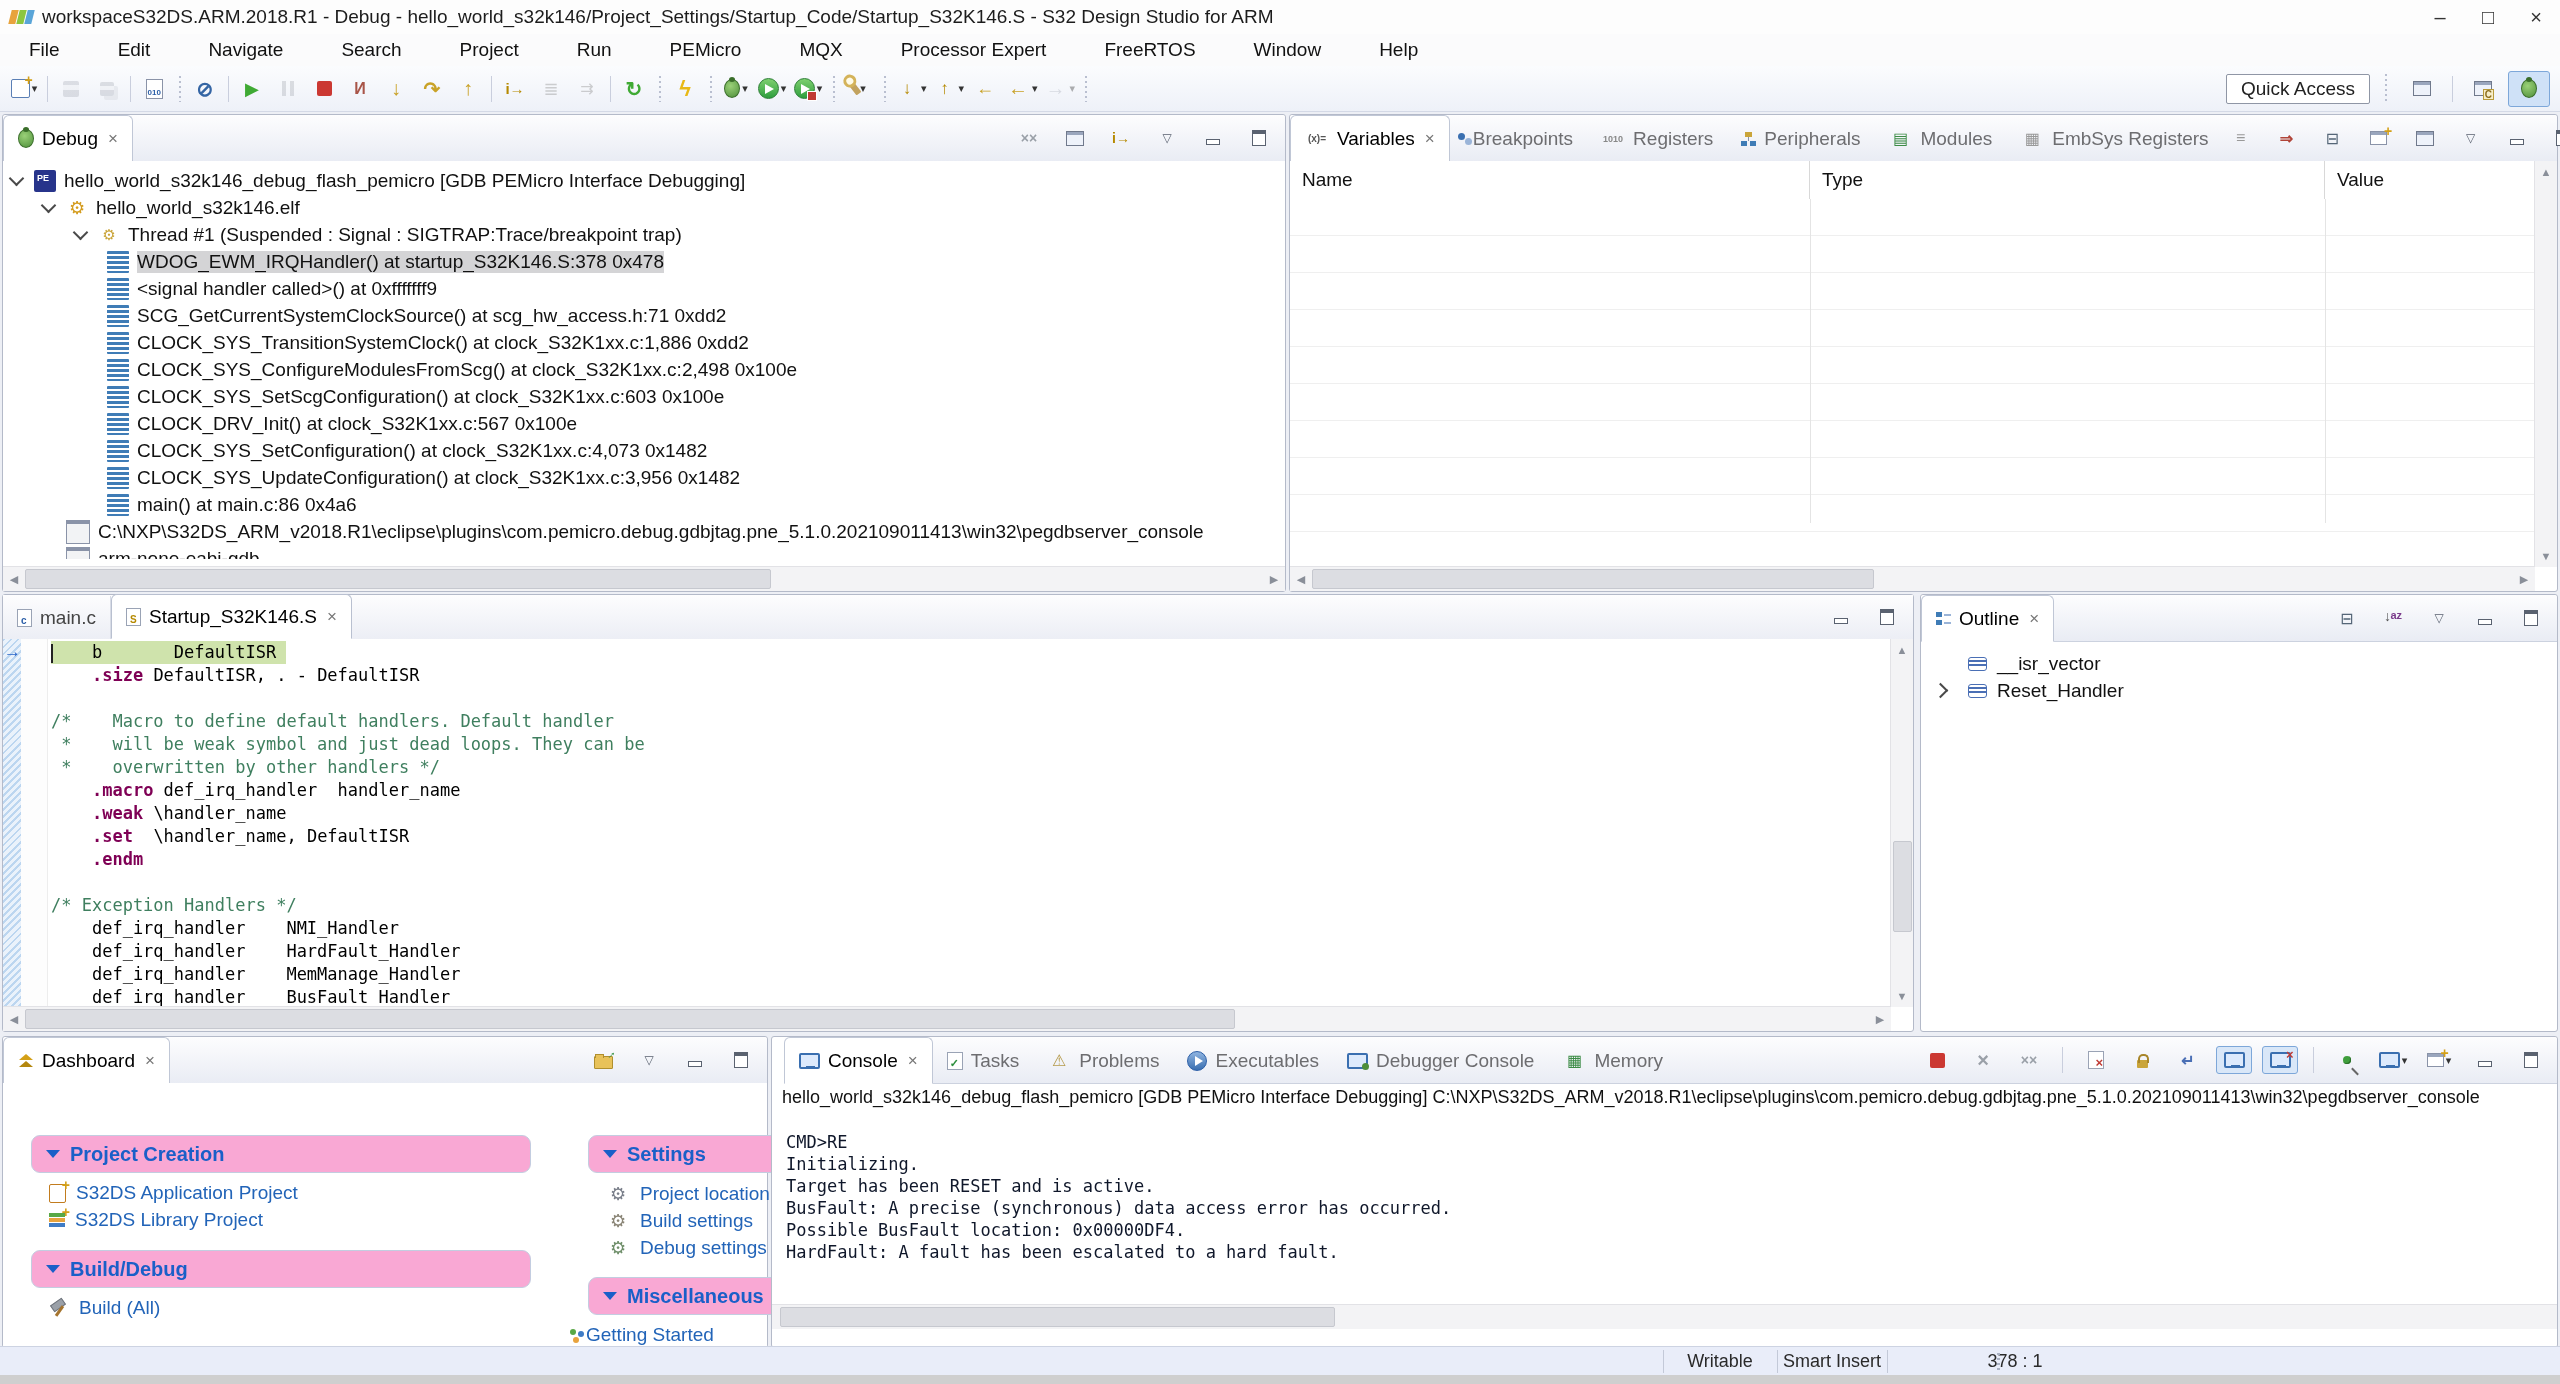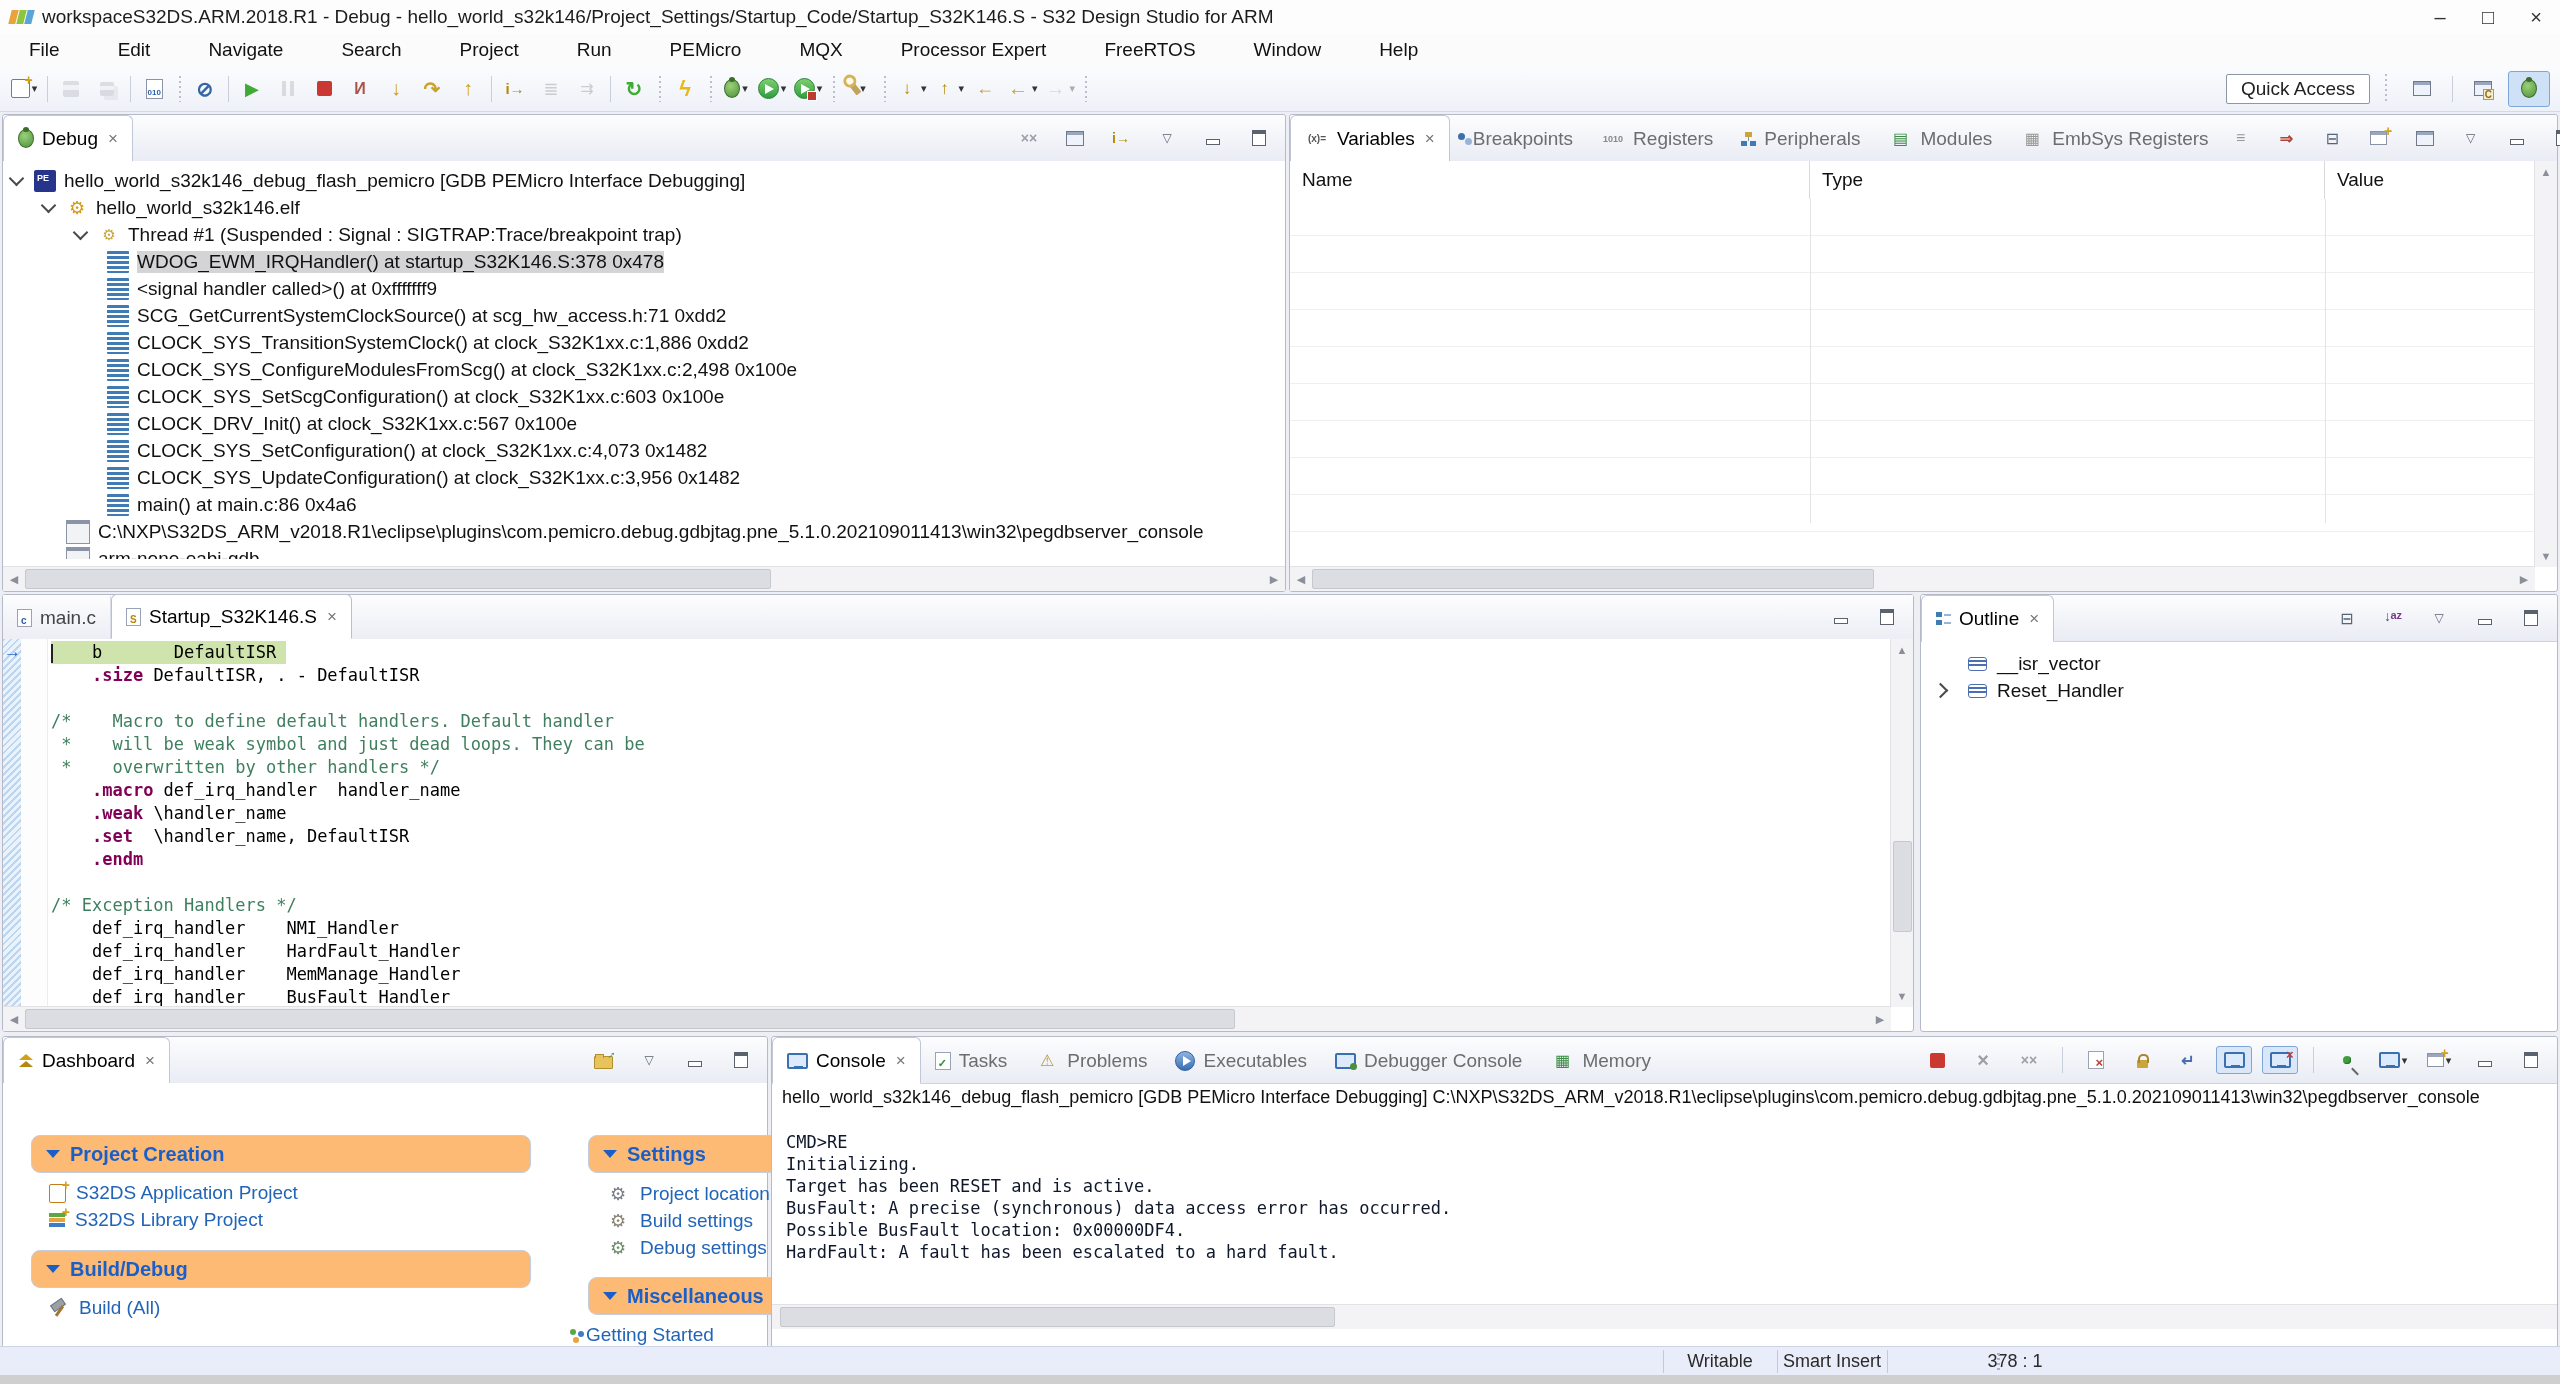--- a/index.html
+++ b/index.html
@@ -153,21 +153,21 @@
   #code-lines{position:absolute;left:48px;top:2px;right:0;font-family:"DejaVu Sans Mono",monospace;font-size:17px;line-height:23px;white-space:pre;color:#000;}
   .cline{height:23px;}
   .c-com{color:#3f7f5f;}
   .c-dir{color:#7f0055;font-weight:bold;}
   .clbg{background:#cfe3ac;display:inline-block;padding-right:10px;}
   .cursorbar{display:inline-block;width:2px;height:19px;background:#222;vertical-align:middle;margin-right:-2px;}
   #ip-arrow{position:absolute;left:1px;top:3px;color:#2b66c9;font-weight:bold;font-size:17px;z-index:3;}
   
   .orow{display:flex;align-items:center;height:27px;font-size:19px;color:#111;padding-left:14px;gap:10px;}
   
-  .grpbox{position:absolute;height:38px;border:1px solid #c3cde0;border-radius:9px;background:#fdba74;display:flex;align-items:center;padding-left:14px;box-sizing:border-box;}
+  .grpbox{position:absolute;height:38px;border:1px solid #c3cde0;border-radius:9px;background:#f9a8d4;display:flex;align-items:center;padding-left:14px;box-sizing:border-box;}
   .grphdr-arrow{width:0;height:0;border-left:7px solid transparent;border-right:7px solid transparent;border-top:8px solid #1a5fc8;margin-right:10px;}
   .grptitle{color:#1a5fc8;font-weight:bold;font-size:20px;}
   .dlink{position:absolute;display:flex;align-items:center;gap:10px;font-size:19px;color:#2264b8;white-space:nowrap;}
   
   #console-title{position:absolute;left:10px;top:50px;right:10px;font-size:18px;color:#111;white-space:nowrap;overflow:hidden;}
   #console-text{position:absolute;left:14px;top:94px;right:10px;font-family:"DejaVu Sans Mono",monospace;font-size:17px;line-height:22px;white-space:pre;color:#0f172a;}
   
   #statusbar{position:absolute;left:0;top:1346px;width:2560px;height:29px;background:#e9edf9;border-top:1px solid #cdd3e2;font-size:18px;color:#2a2a2a;}
   .st-sep{position:absolute;top:3px;bottom:3px;width:1px;background:#c3c9d8;}
   .st-item{position:absolute;top:0;height:29px;display:flex;align-items:center;justify-content:center;}
@@ -669,21 +669,21 @@
           <span class="ic ic-leaves"></span>
           <span class="lbl">Getting Started</span>
         </div>
         <div class="dlink" style="left: 603px; top: 268px;">
           <span class="ic ic-key"></span>
           <span class="lbl">Quick access</span>
         </div>
       </div>
   </div>
 
-  <div class="panel" id="console-panel" style="left:771px;top:1036px;width:1787px;height:312px;">
+  <div class="panel" id="console-panel" style="left:771px;top:1036px;width:1787px;height:312px;padding-left:12px;">
     <div class="phead">
       <span id="console-tabs" style="display:flex;align-items:flex-end;height:100%;">
           <div class="vtab active">
             <span class="ic ic-monitor"></span>
             <span class="vtab-label">Console</span>
             <span class="tabx">×</span>
           </div>
           <div class="vtab">
             <span class="ic ic-task"></span>
             <span class="vtab-label">Tasks</span>

